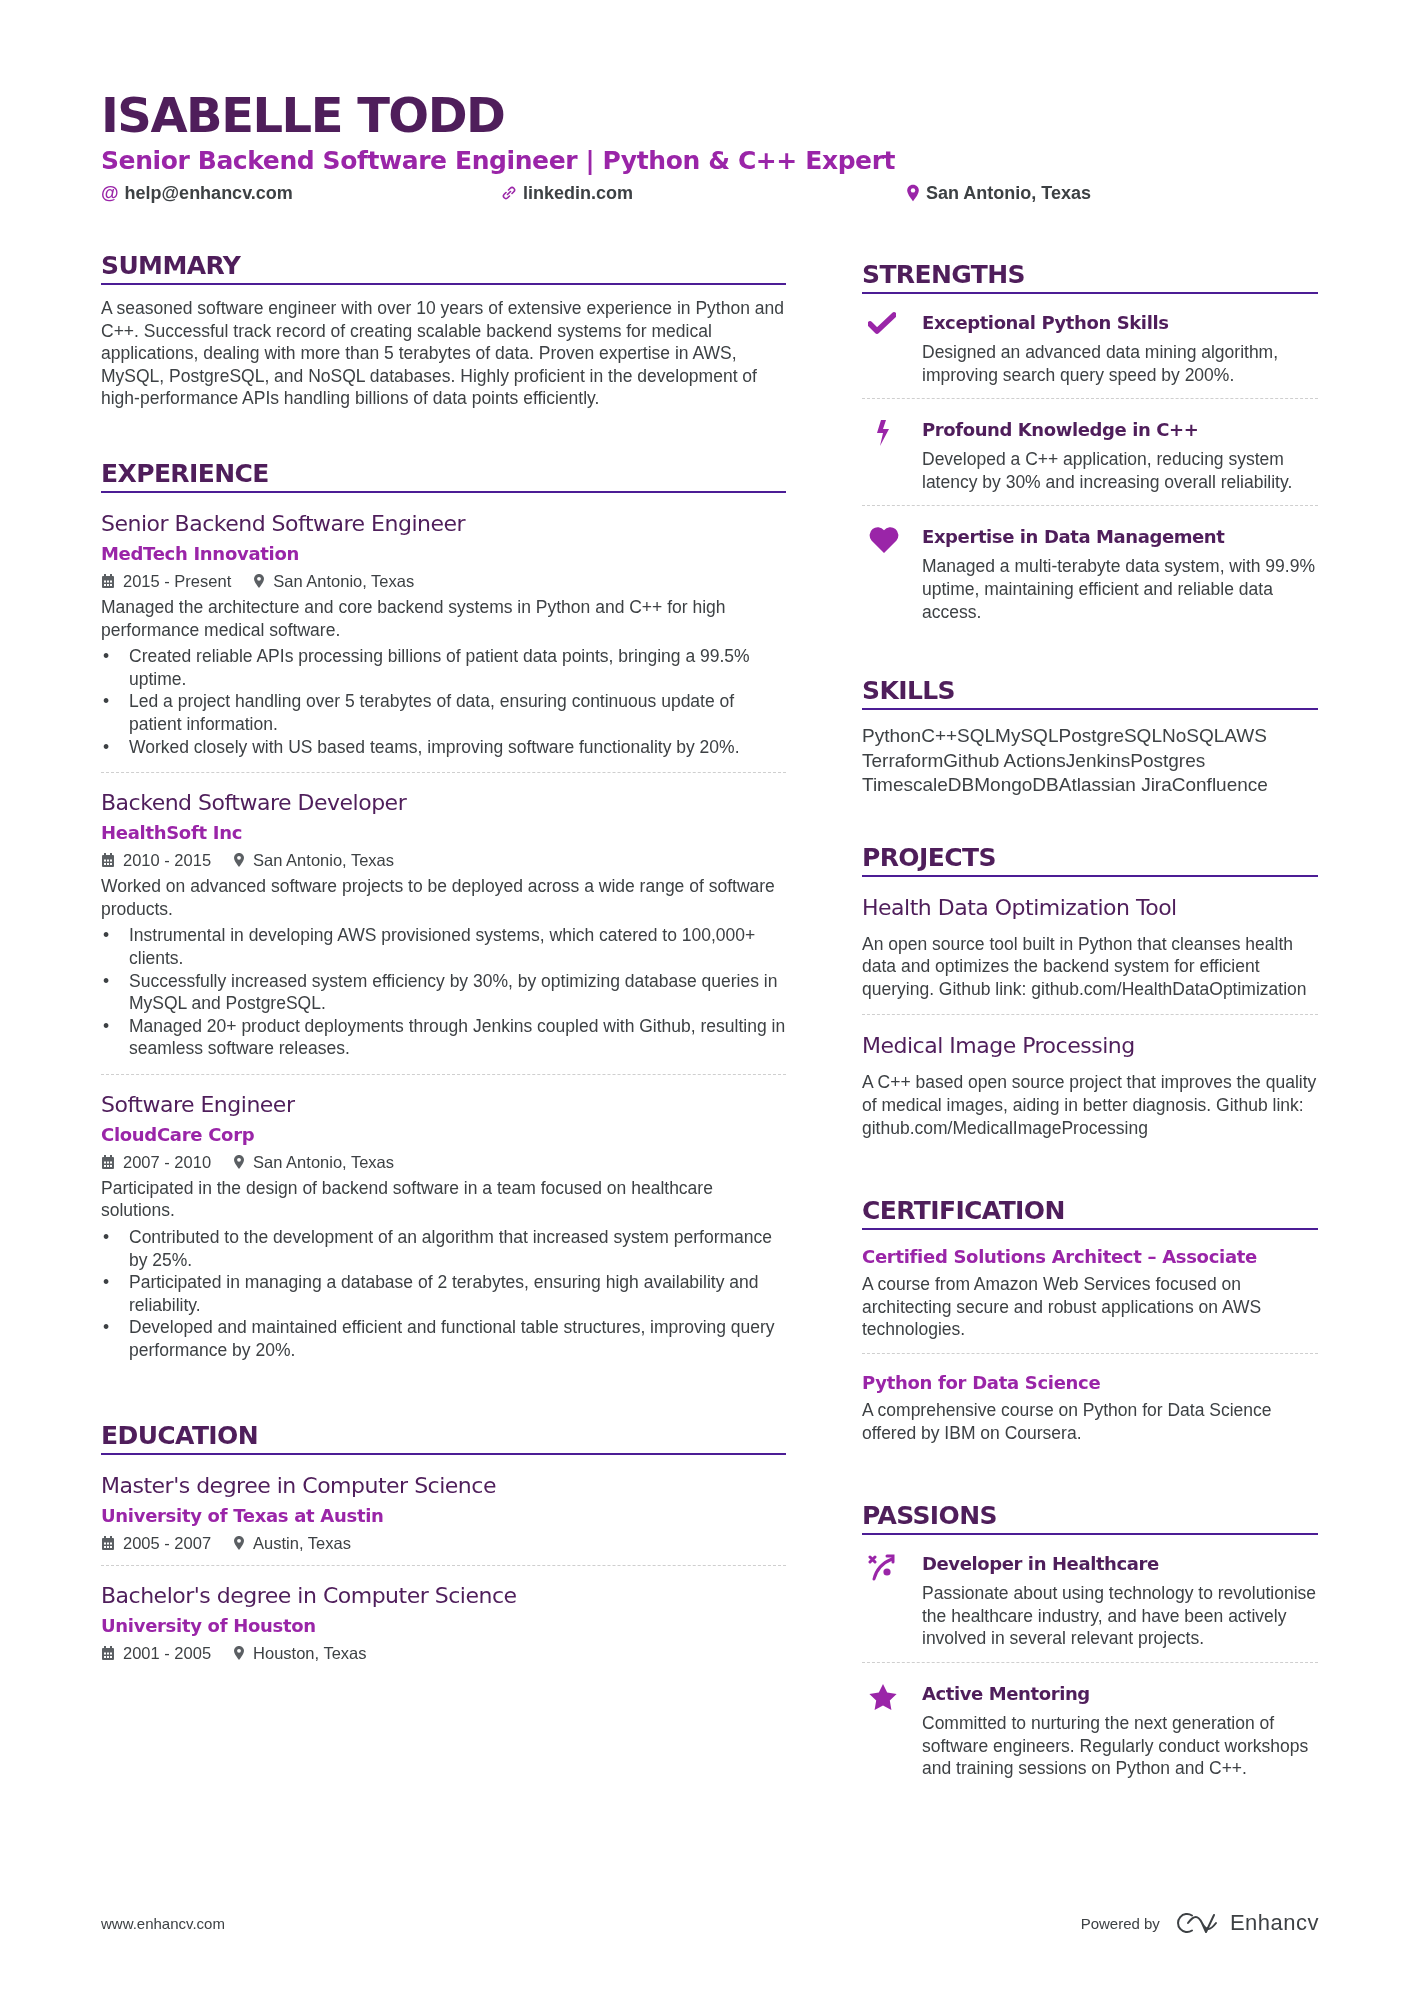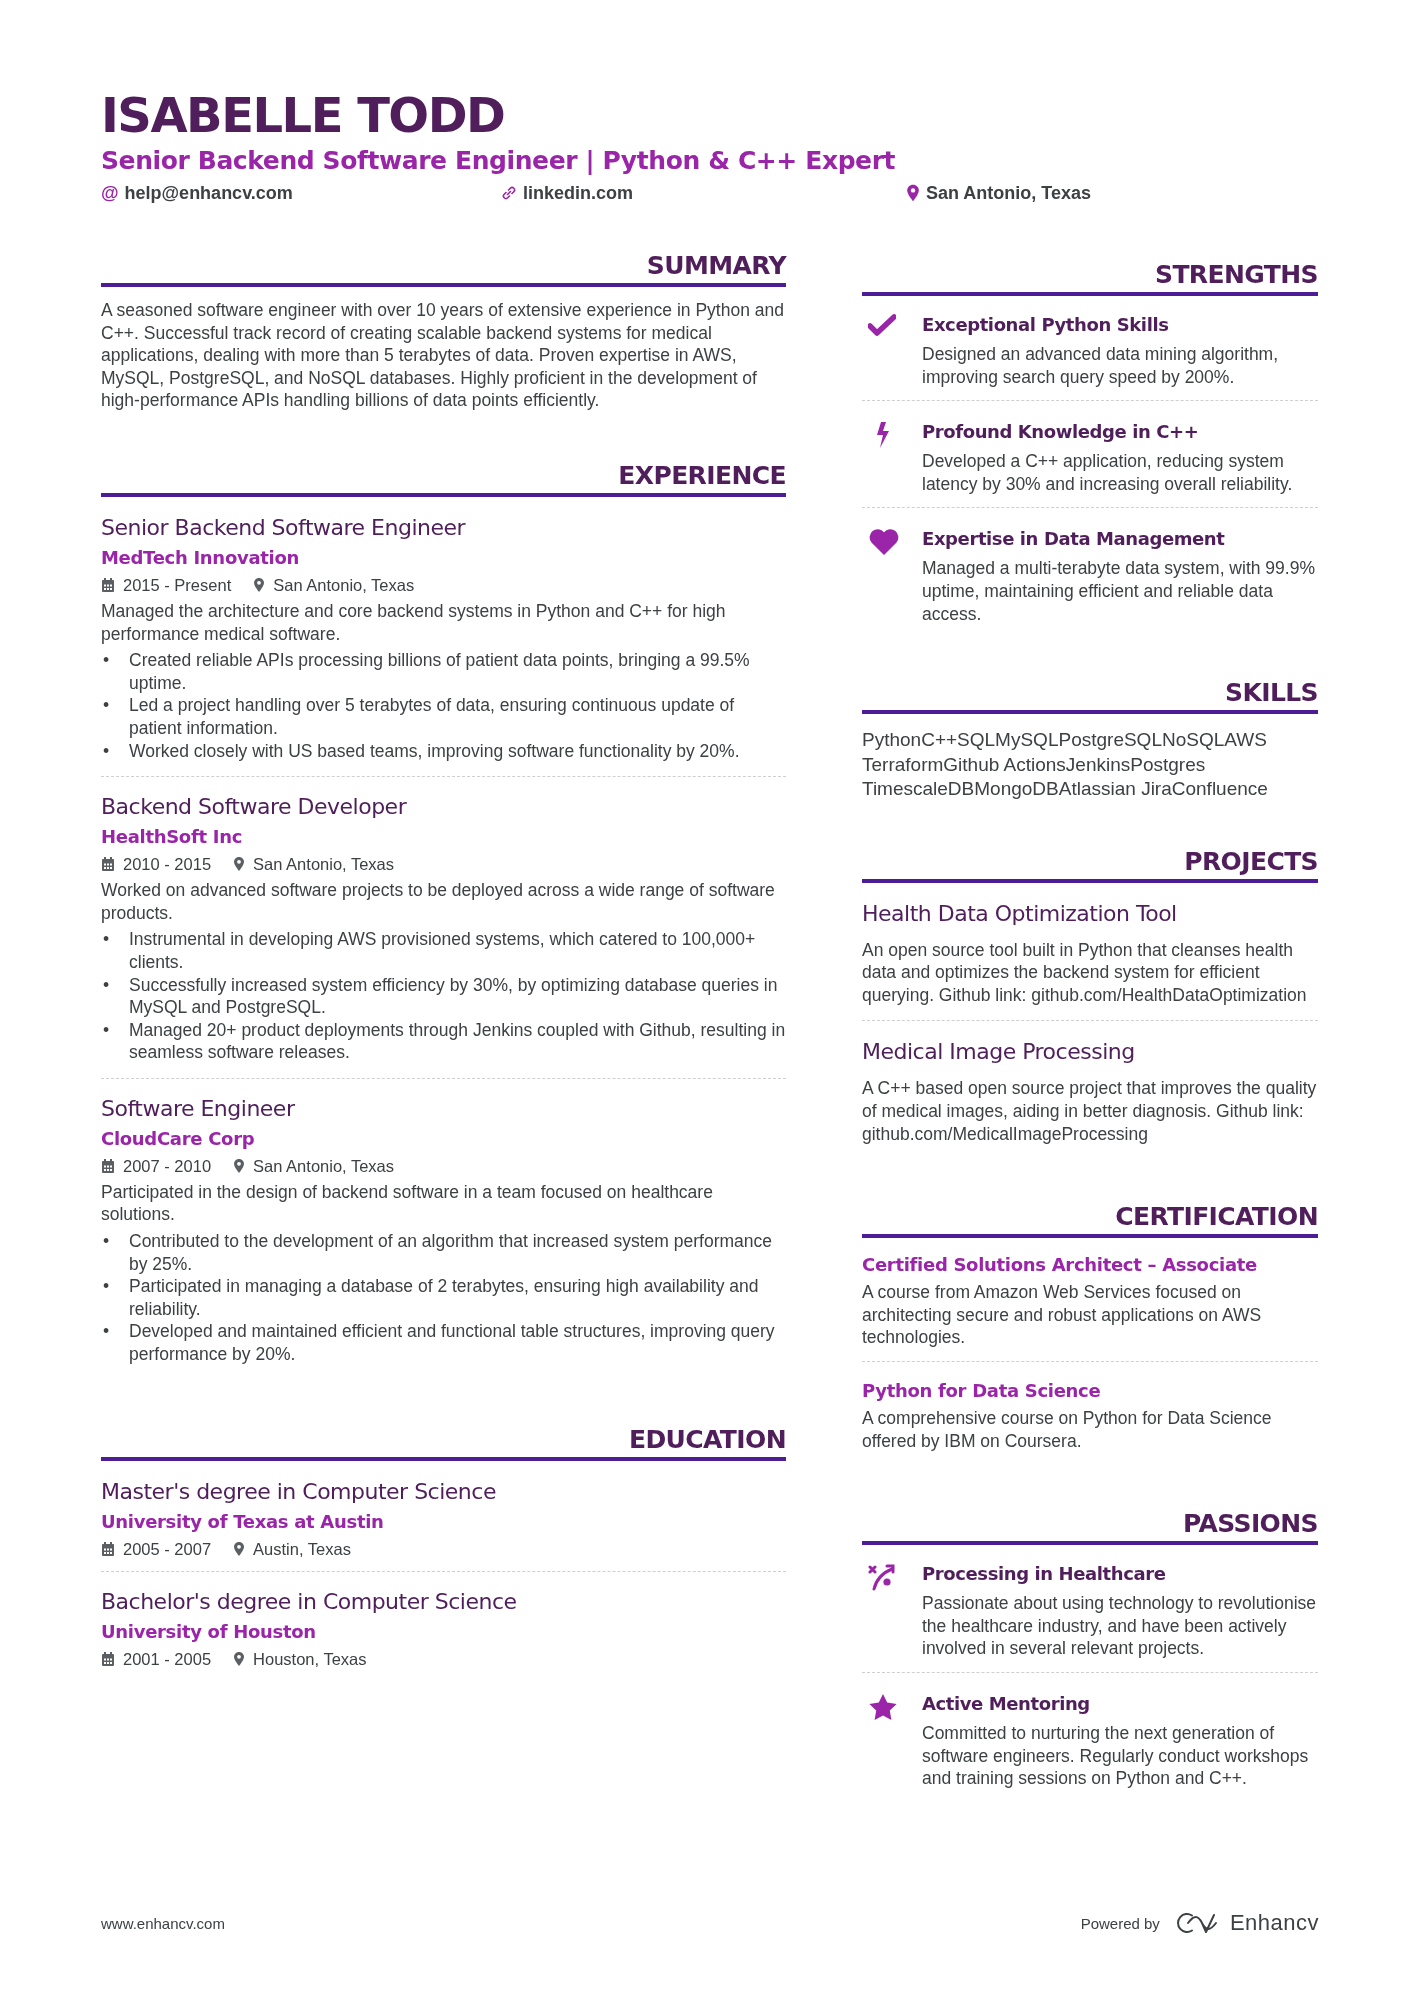--- a/index.html
+++ b/index.html
@@ -12,21 +12,21 @@
   .contacts { display: flex; margin-top: 5px; font-size: 18px; font-weight: bold; color: #3d4144; height: 24px; }
   .contact { display: flex; align-items: center; gap: 6px; }
   .contact.email { width: 400px; }
   .contact.link { width: 405px; }
   .contact svg { flex: none; }
 
   .col-left { position: absolute; left: 101px; top: 250px; width: 685px; }
   .col-right { position: absolute; left: 862px; top: 259px; width: 456px; }
 
   .section { margin-bottom: 34px; }
-  .section-title { font-family: "DejaVu Sans", sans-serif; font-weight: bold; font-size: 25px; color: #4f1e5b; letter-spacing: -0.6px; line-height: 32px; padding-bottom: 1px; border-bottom: 4px solid #4c1d95; margin-bottom: 10px; text-align: right; }
+  .section-title { font-family: "DejaVu Sans", sans-serif; font-weight: bold; font-size: 25px; color: #4f1e5b; letter-spacing: -0.6px; line-height: 32px; padding-bottom: 1px; border-bottom: 2px solid #4c1d95; margin-bottom: 10px; }
 
   .body-text { font-size: 17.5px; line-height: 22.6px; color: #3d4144; }
 
   .entry { padding: 6px 0 14px; border-bottom: 1.5px dashed #cfcfcf; margin-bottom: 8px; margin-top: 9px; }
   .entry:last-child { border-bottom: none; margin-bottom: 0; }
   .entry-role { font-family: "DejaVu Sans", sans-serif; font-weight: normal; font-size: 22px; color: #4f1e5b; letter-spacing: -0.5px; line-height: 30px; }
   .entry-org { font-family: "DejaVu Sans", sans-serif; font-weight: bold; font-size: 18px; color: #9a25a8; letter-spacing: -0.3px; line-height: 26px; margin-top: 2px; }
   .meta { display: flex; align-items: center; font-size: 16.5px; color: #3d4144; line-height: 24px; margin-top: 2px; }
   .meta-item { display: flex; align-items: center; gap: 8px; margin-right: 22px; }
   .entry-desc { margin-top: 3px; }
@@ -352,21 +352,21 @@
         <svg width="30" height="28" viewBox="0 0 30 28">
             <g stroke="#9a25a8" stroke-width="3" stroke-linecap="round" fill="none">
               <path d="M2 4l5 5M7 4l-5 5"></path>
               <path d="M6 26c2-8 8-16 18-20"></path>
               <path d="M19 3h6v6"></path>
             </g>
             <circle cx="19" cy="19" r="3.6" fill="#9a25a8"></circle>
           </svg>
       </div>
       <div class="feature-body">
-        <div class="feature-title">Processing in Healthcare</div>
+        <div class="feature-title">Developer in Healthcare</div>
         <div class="body-text feature-desc">Passionate about using technology to revolutionise the healthcare industry, and have been actively involved in several relevant projects.</div>
       </div>
     </div>
 
     <div class="feature">
       <div class="feature-icon">
         <svg width="30" height="28" viewBox="0 0 30 28">
             <path d="M15 1l4.2 8.6 9.4 1.3-6.8 6.6 1.6 9.4L15 22.5l-8.4 4.4 1.6-9.4-6.8-6.6 9.4-1.3z" fill="#9a25a8"></path>
           </svg>
       </div>

